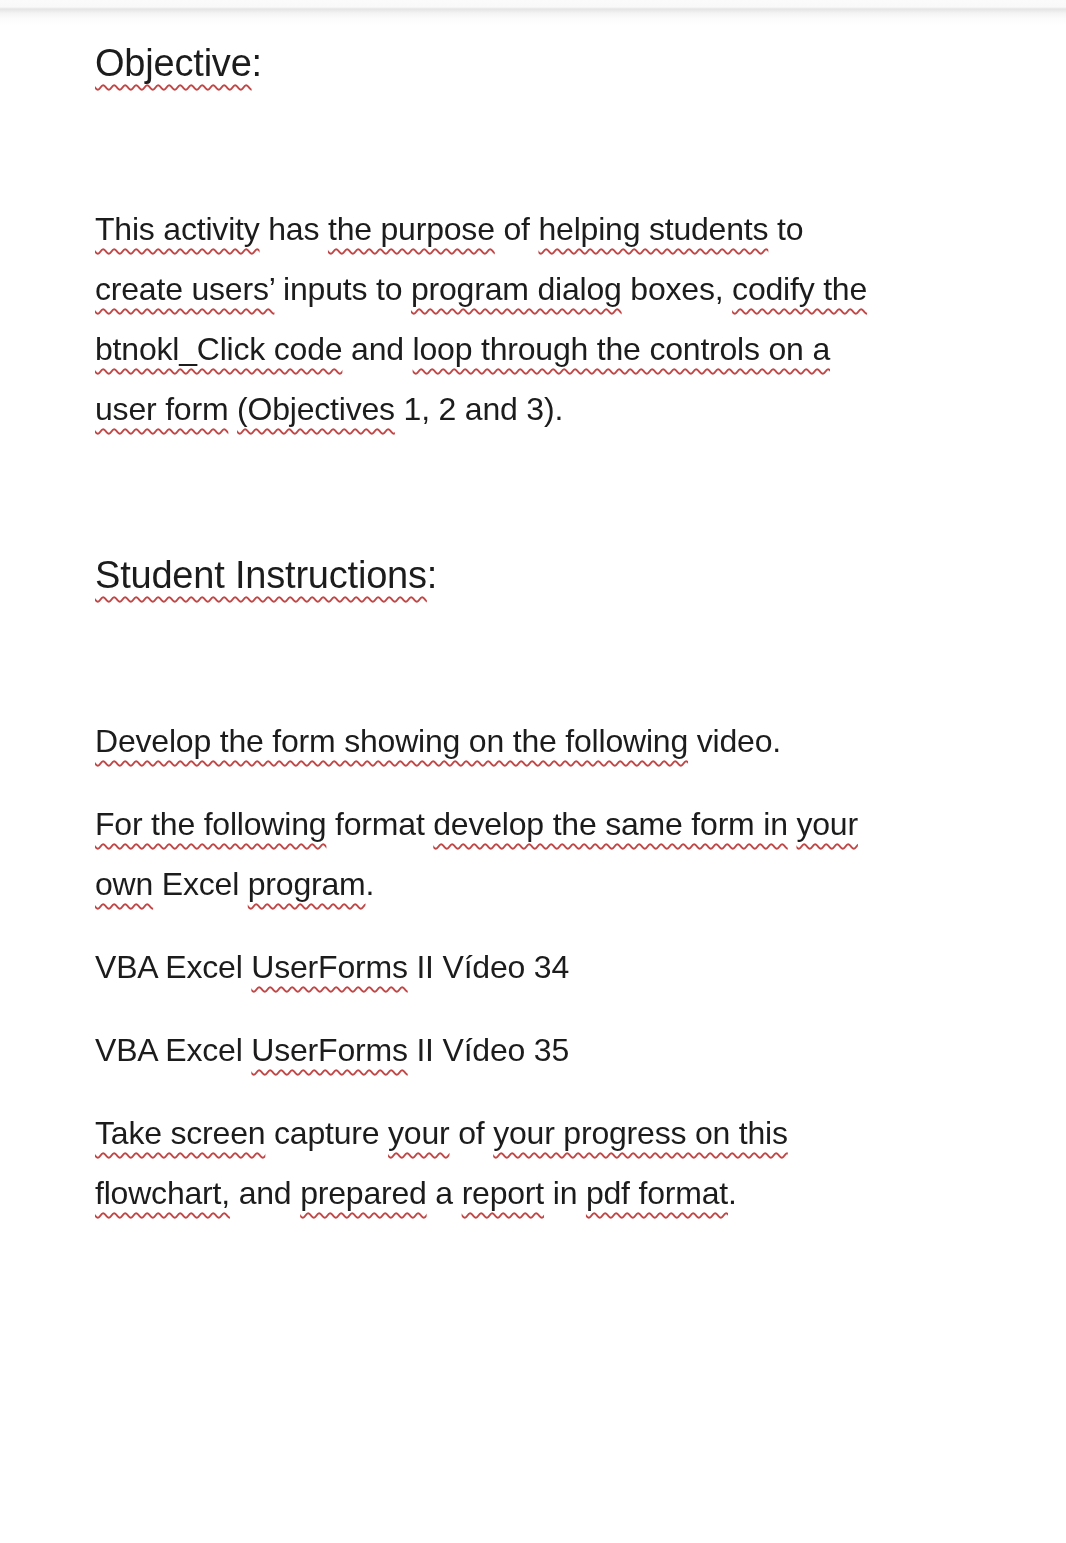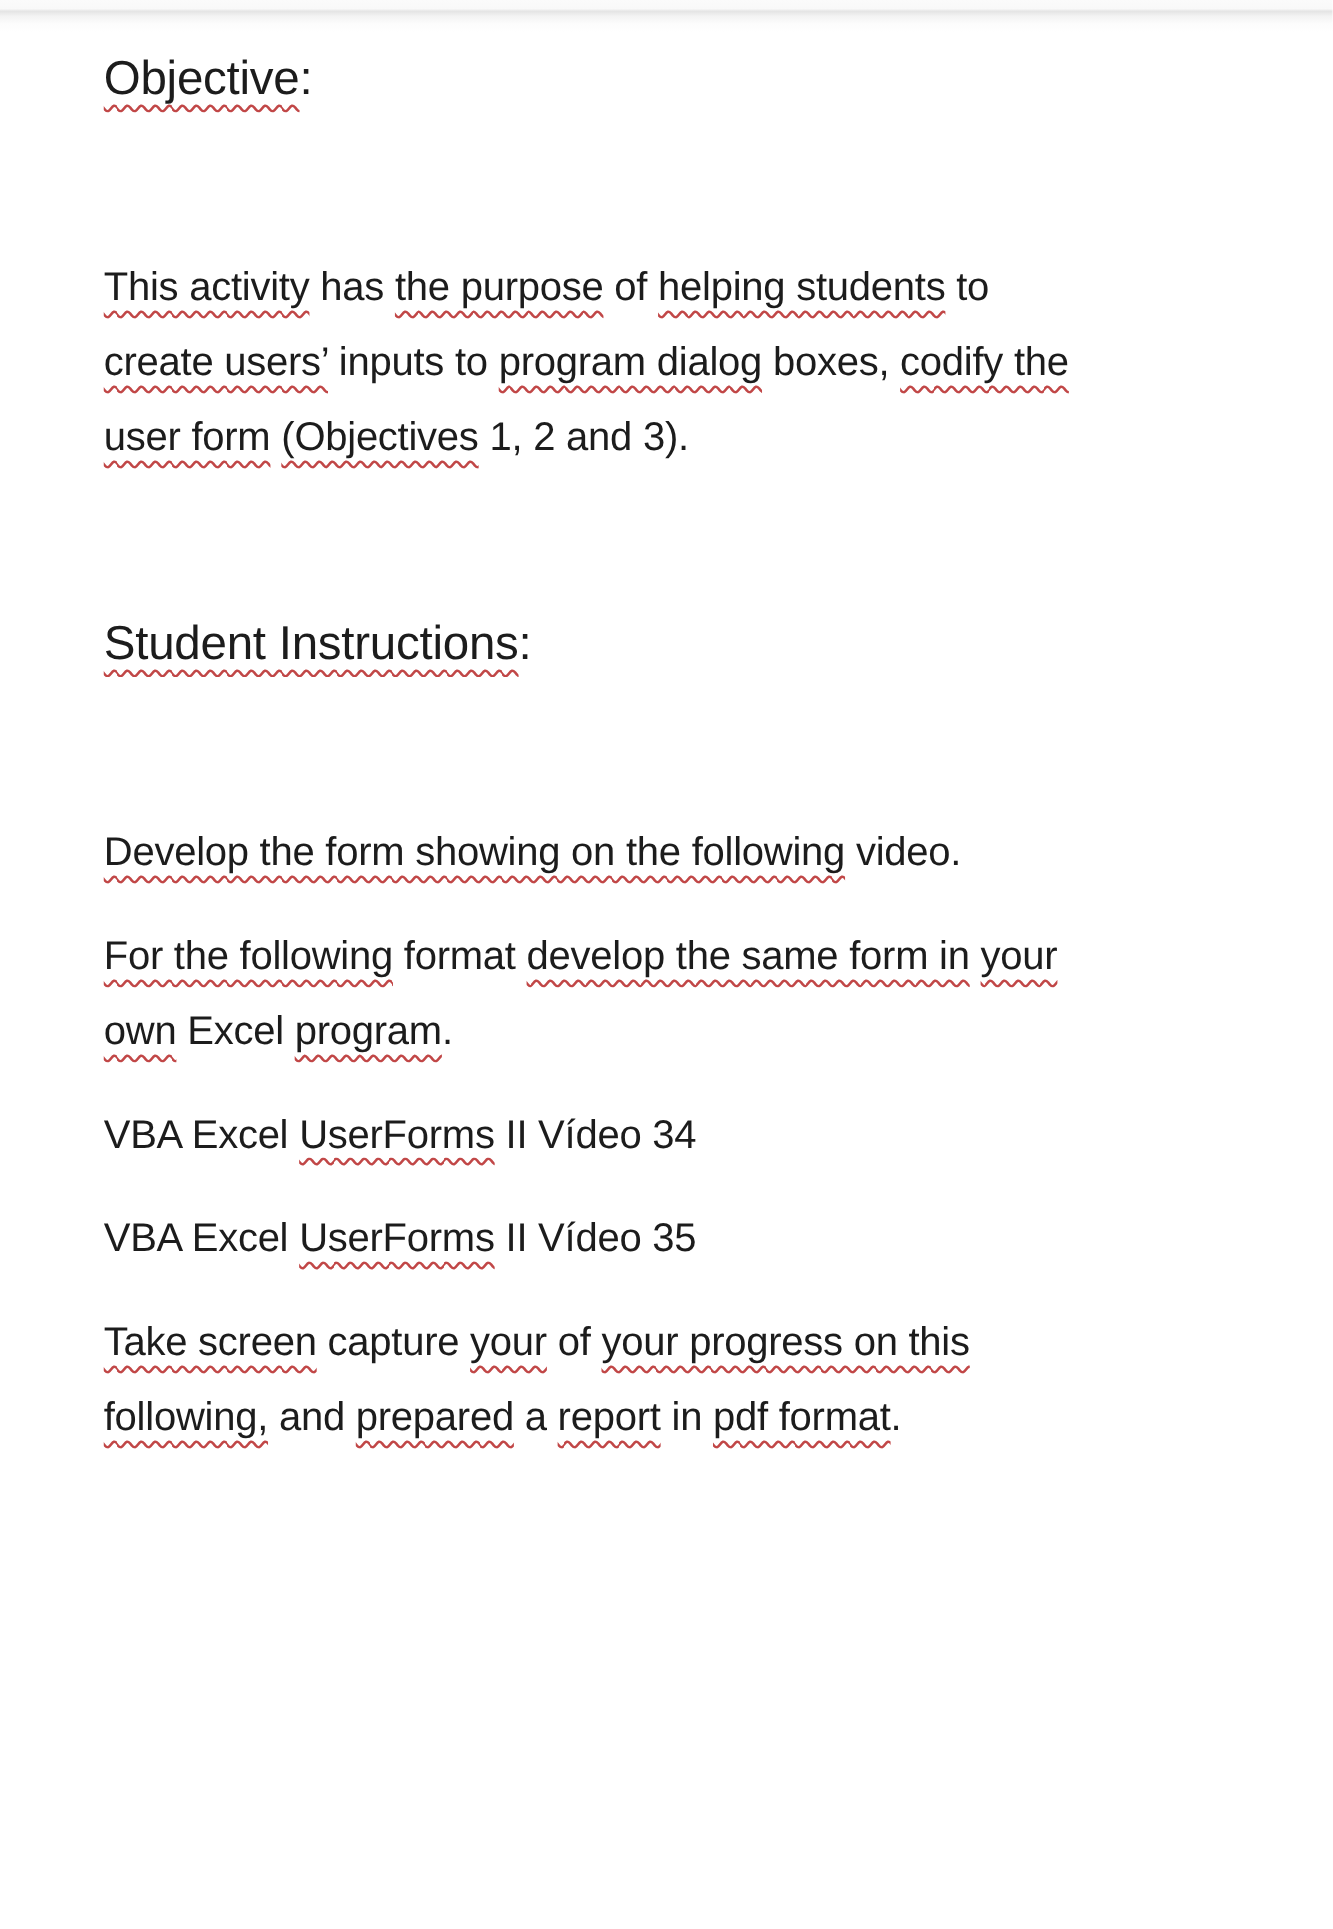--- a/index.html
+++ b/index.html
@@ -29,21 +29,21 @@
       #e4e4e4 9px, #f3f3f3 13px,
       #fcfcfc 19px, #ffffff 26px);
   }
   .content {
     position: absolute;
     top: 0; left: 0; right: 0;
     padding: 0 70px 0 83px;
     color: #1c1c1c;
     letter-spacing: -0.2px;
   }
-  .block { margin: 0; }
+  .block { margin: 12px; }
   .block.space-first  { margin-top: 33px; }
   .block.space-large  { margin-top: 106px; }
   .block.space-normal { margin-top: 23px; }
   .line {
     height: 60px;
     line-height: 60px;
     white-space: pre;
   }
   .block.heading .line { font-size: 38px; }
   .block.paragraph .line { font-size: 32px; }
@@ -62,36 +62,37 @@
 
 <div class="page">
   <div class="page-top-shadow"></div>
   <div class="content" id="document-content">
       <div class="block heading space-first">
         <div class="line"><span class="run misspelled">Objective</span><span class="run">:</span></div>
       </div>
       <div class="block paragraph space-large">
         <div class="line"><span class="run misspelled">This activity</span><span class="run"> has </span><span class="run misspelled">the purpose</span><span class="run"> of </span><span class="run misspelled">helping students</span><span class="run"> to</span></div>
         <div class="line"><span class="run misspelled">create users’</span><span class="run"> inputs to </span><span class="run misspelled">program dialog</span><span class="run"> boxes, </span><span class="run misspelled">codify the</span></div>
+        <div class="line"><span class="run misspelled">btnokl_Click code</span><span class="run"> and </span><span class="run misspelled">loop through the controls on a</span></div>
         <div class="line"><span class="run misspelled">user form</span><span class="run"> </span><span class="run misspelled">(Objectives</span><span class="run"> 1, 2 and 3).</span></div>
       </div>
       <div class="block heading space-large">
         <div class="line"><span class="run misspelled">Student Instructions</span><span class="run">:</span></div>
       </div>
       <div class="block paragraph space-large">
         <div class="line"><span class="run misspelled">Develop the form showing on the following</span><span class="run"> video.</span></div>
       </div>
       <div class="block paragraph space-normal">
         <div class="line"><span class="run misspelled">For the following</span><span class="run"> format </span><span class="run misspelled">develop the same form in</span><span class="run"> </span><span class="run misspelled">your</span></div>
         <div class="line"><span class="run misspelled">own</span><span class="run"> Excel </span><span class="run misspelled">program</span><span class="run">.</span></div>
       </div>
       <div class="block paragraph space-normal">
         <div class="line"><span class="run">VBA Excel </span><span class="run misspelled">UserForms</span><span class="run"> II Vídeo 34</span></div>
       </div>
       <div class="block paragraph space-normal">
         <div class="line"><span class="run">VBA Excel </span><span class="run misspelled">UserForms</span><span class="run"> II Vídeo 35</span></div>
       </div>
       <div class="block paragraph space-normal">
         <div class="line"><span class="run misspelled">Take screen</span><span class="run"> capture </span><span class="run misspelled">your</span><span class="run"> of </span><span class="run misspelled">your progress on this</span></div>
-        <div class="line"><span class="run misspelled">following,</span><span class="run"> and </span><span class="run misspelled">prepared</span><span class="run"> a </span><span class="run misspelled">report</span><span class="run"> in </span><span class="run misspelled">pdf format</span><span class="run">.</span></div>
+        <div class="line"><span class="run misspelled">flowchart,</span><span class="run"> and </span><span class="run misspelled">prepared</span><span class="run"> a </span><span class="run misspelled">report</span><span class="run"> in </span><span class="run misspelled">pdf format</span><span class="run">.</span></div>
       </div>
     </div>
 </div>
 
 </body></html>

